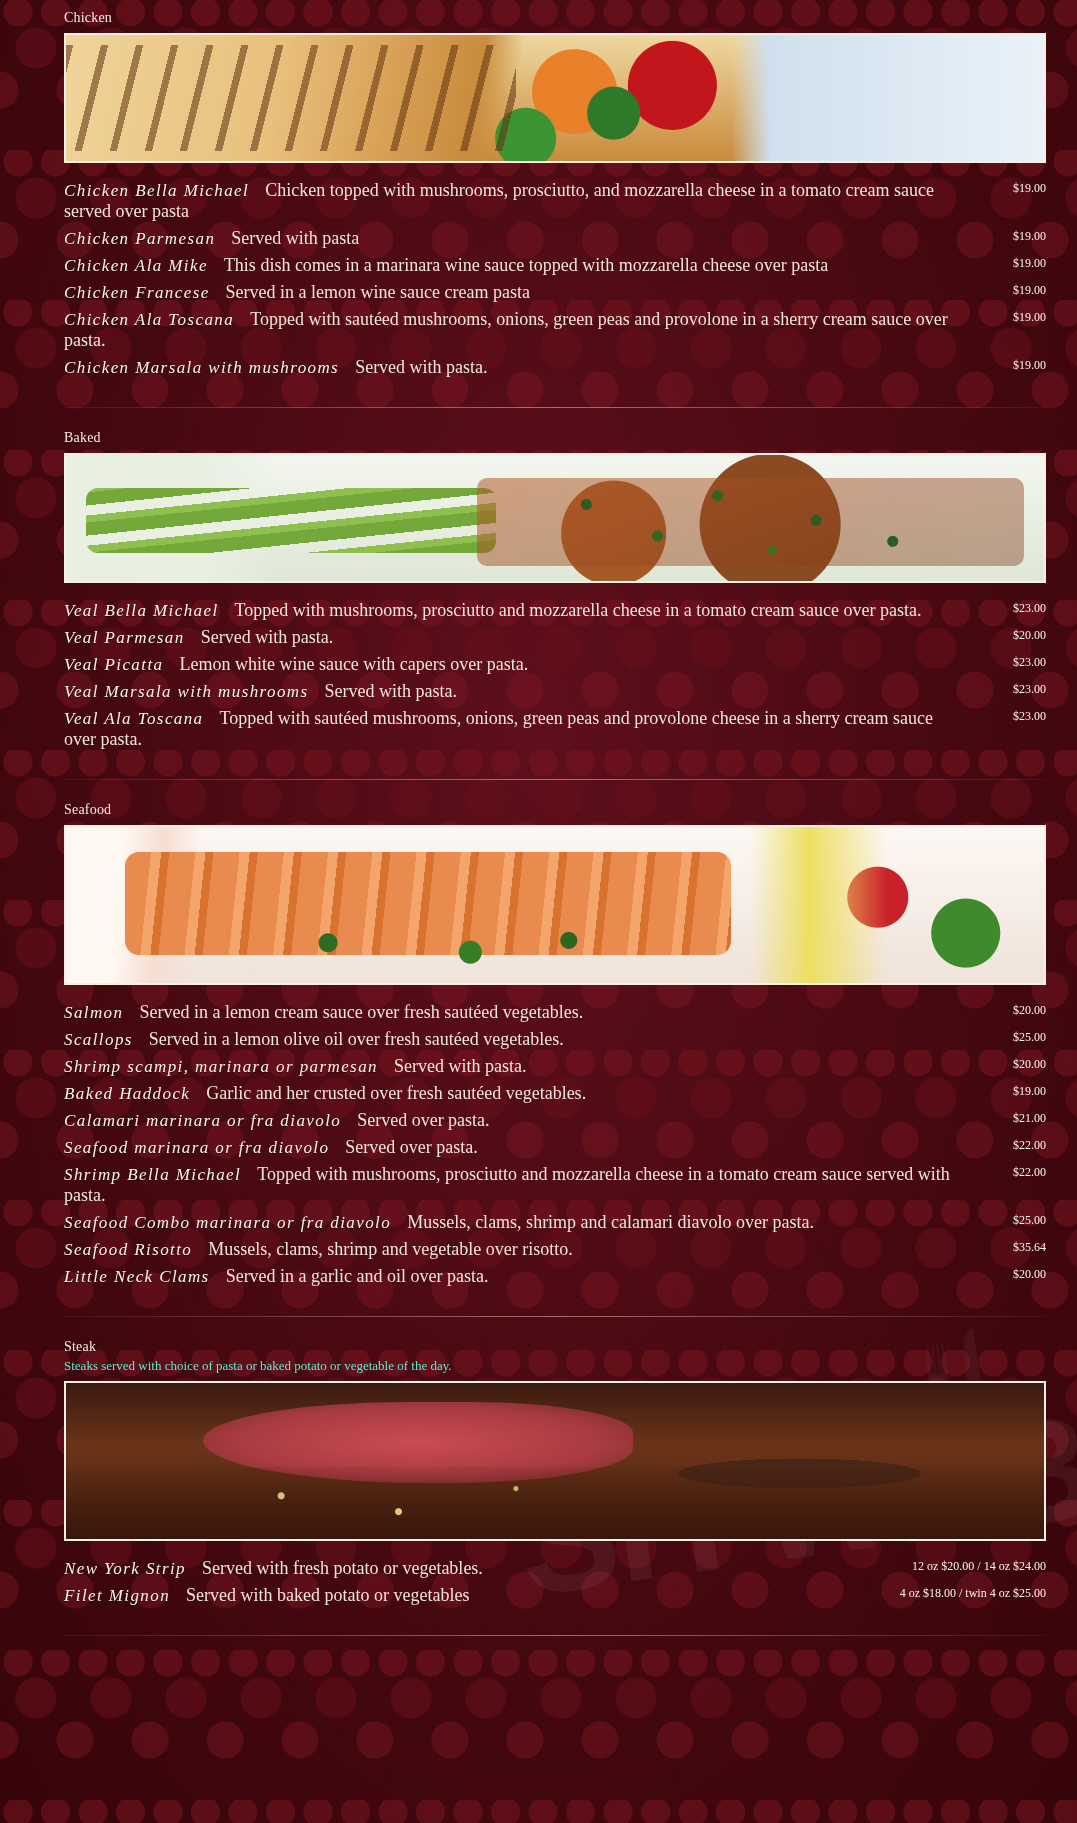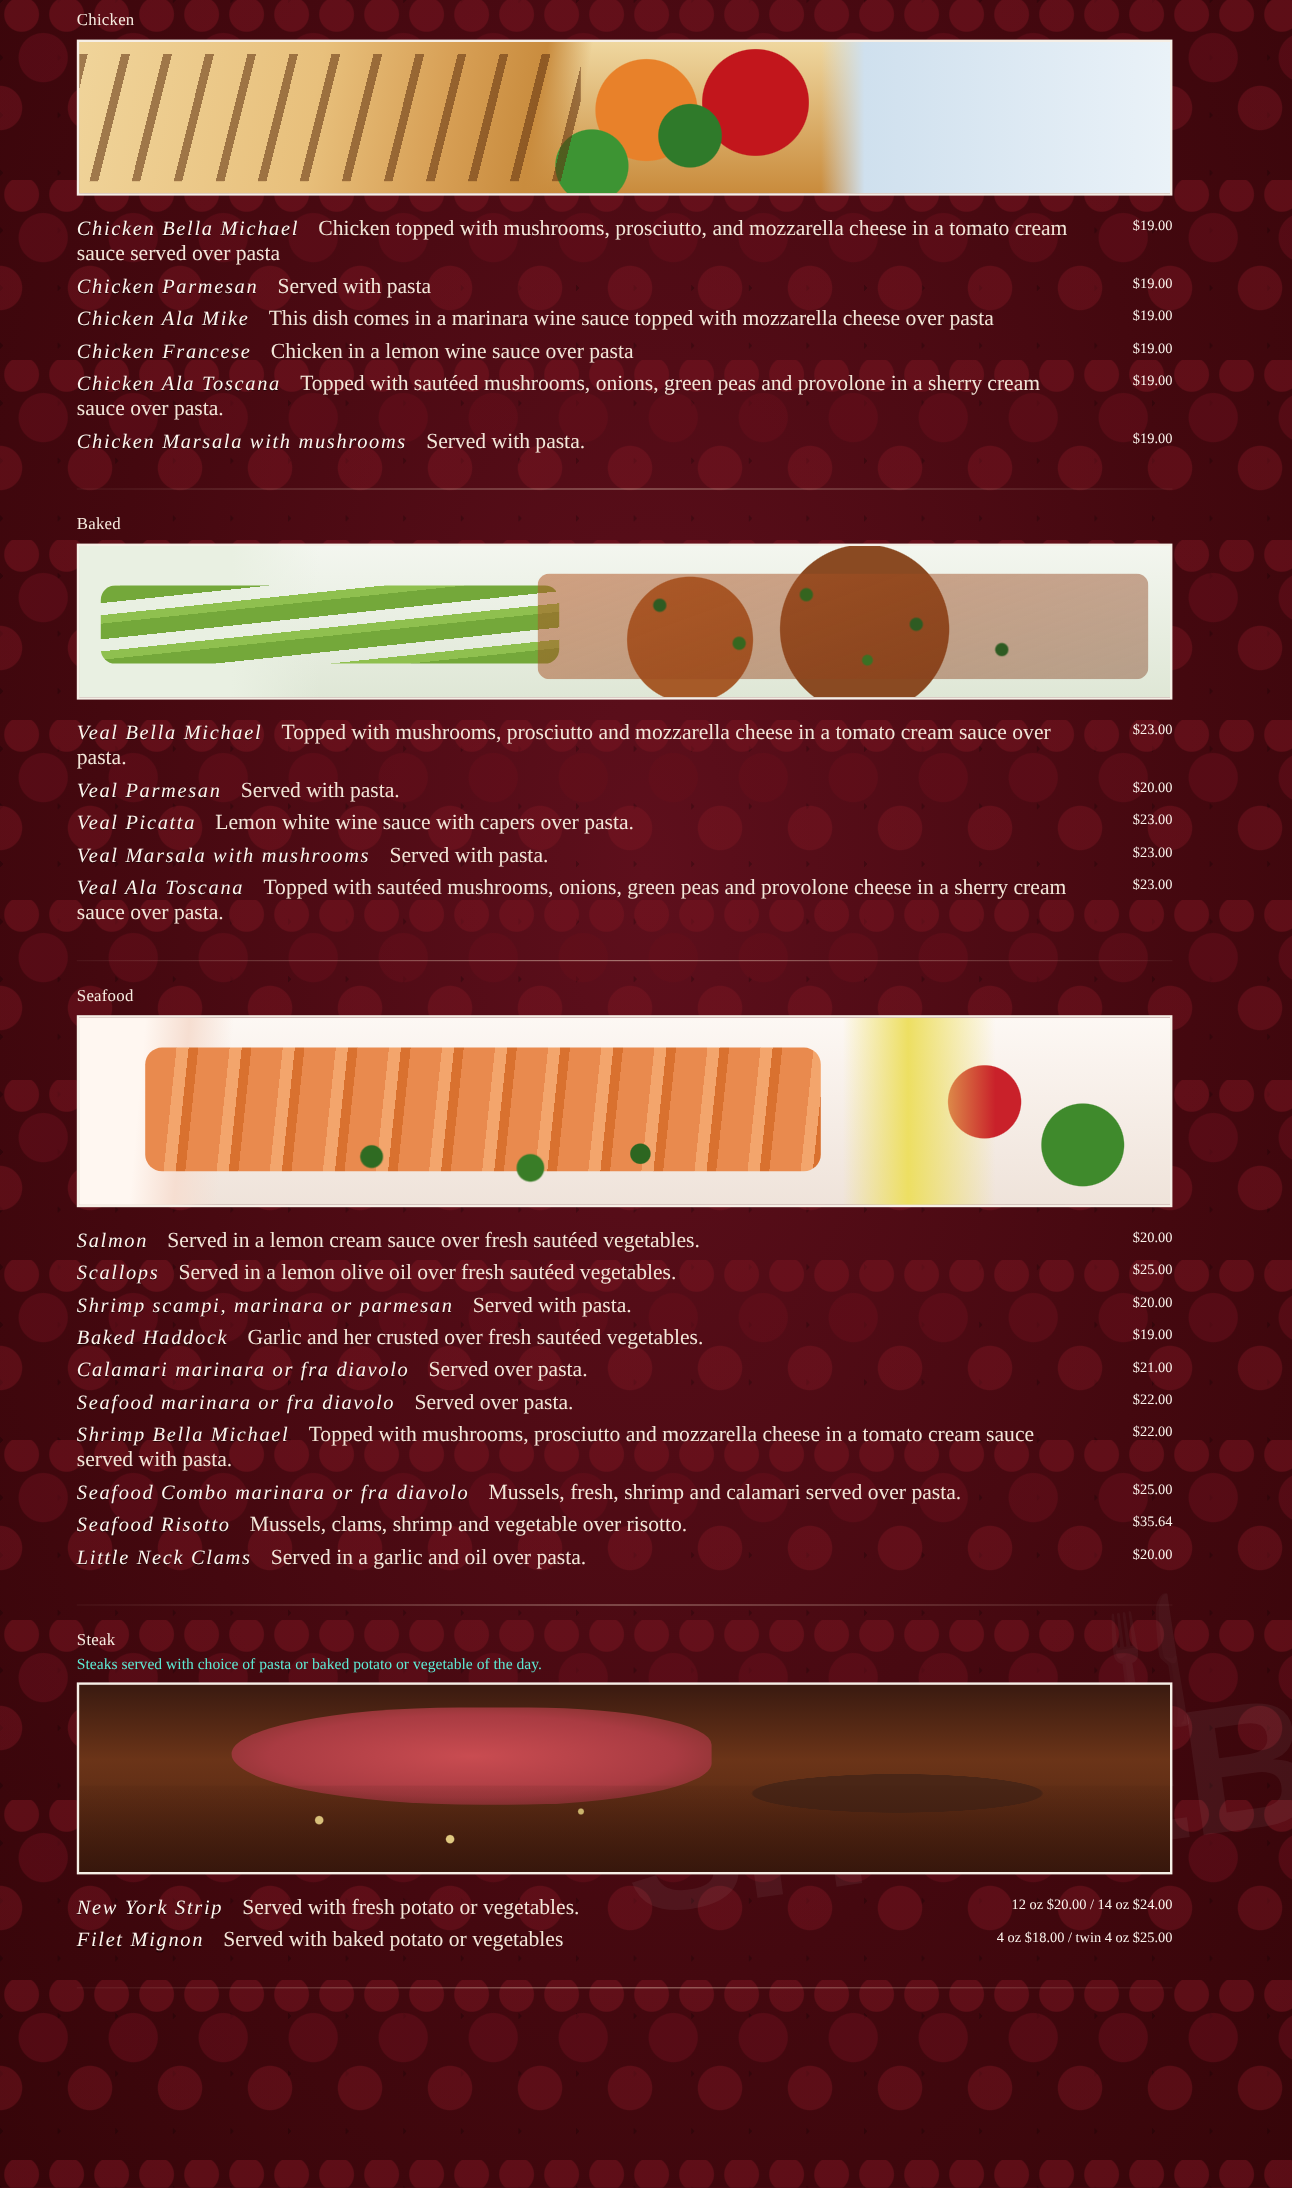--- a/index.html
+++ b/index.html
@@ -49,21 +49,21 @@
   .watermark .wm-fork {
     display: block;
     font-size: 100px;
     text-align: right;
     margin-right: 60px;
     margin-bottom: -16px;
   }
 
   .page {
     position: relative;
-    padding: 10px 100px 0 64px;
+    padding: 10px 31px 0 64px;
     z-index: 2;
   }
 
   .section { margin-bottom: 0; }
 
   .section-title {
     font-family: "Liberation Serif", serif;
     font-size: 14px;
     color: #f7ece0;
     margin: 0 0 7px 0;
@@ -255,21 +255,21 @@
       <div class="item">
         <div class="item-text">
           <span class="item-name">Chicken Ala Mike</span>
           <span class="item-desc">This dish comes in a marinara wine sauce topped with mozzarella cheese over pasta</span>
         </div>
         <div class="item-price">$19.00</div>
       </div>
       <div class="item">
         <div class="item-text">
           <span class="item-name">Chicken Francese</span>
-          <span class="item-desc">Chicken in a lemon wine sauce over pasta</span>
+          <span class="item-desc">Served in a lemon wine sauce cream pasta</span>
         </div>
         <div class="item-price">$19.00</div>
       </div>
       <div class="item">
         <div class="item-text">
           <span class="item-name">Chicken Ala Toscana</span>
           <span class="item-desc">Topped with sautéed mushrooms, onions, green peas and provolone in a sherry cream sauce over pasta.</span>
         </div>
         <div class="item-price">$19.00</div>
       </div>
@@ -378,21 +378,21 @@
       <div class="item">
         <div class="item-text">
           <span class="item-name">Shrimp Bella Michael</span>
           <span class="item-desc">Topped with mushrooms, prosciutto and mozzarella cheese in a tomato cream sauce served with pasta.</span>
         </div>
         <div class="item-price">$22.00</div>
       </div>
       <div class="item">
         <div class="item-text">
           <span class="item-name">Seafood Combo marinara or fra diavolo</span>
-          <span class="item-desc">Mussels, fresh, shrimp and calamari served over pasta.</span>
+          <span class="item-desc">Mussels, clams, shrimp and calamari diavolo over pasta.</span>
         </div>
         <div class="item-price">$25.00</div>
       </div>
       <div class="item">
         <div class="item-text">
           <span class="item-name">Seafood Risotto</span>
           <span class="item-desc">Mussels, clams, shrimp and vegetable over risotto.</span>
         </div>
         <div class="item-price">$35.64</div>
       </div>

